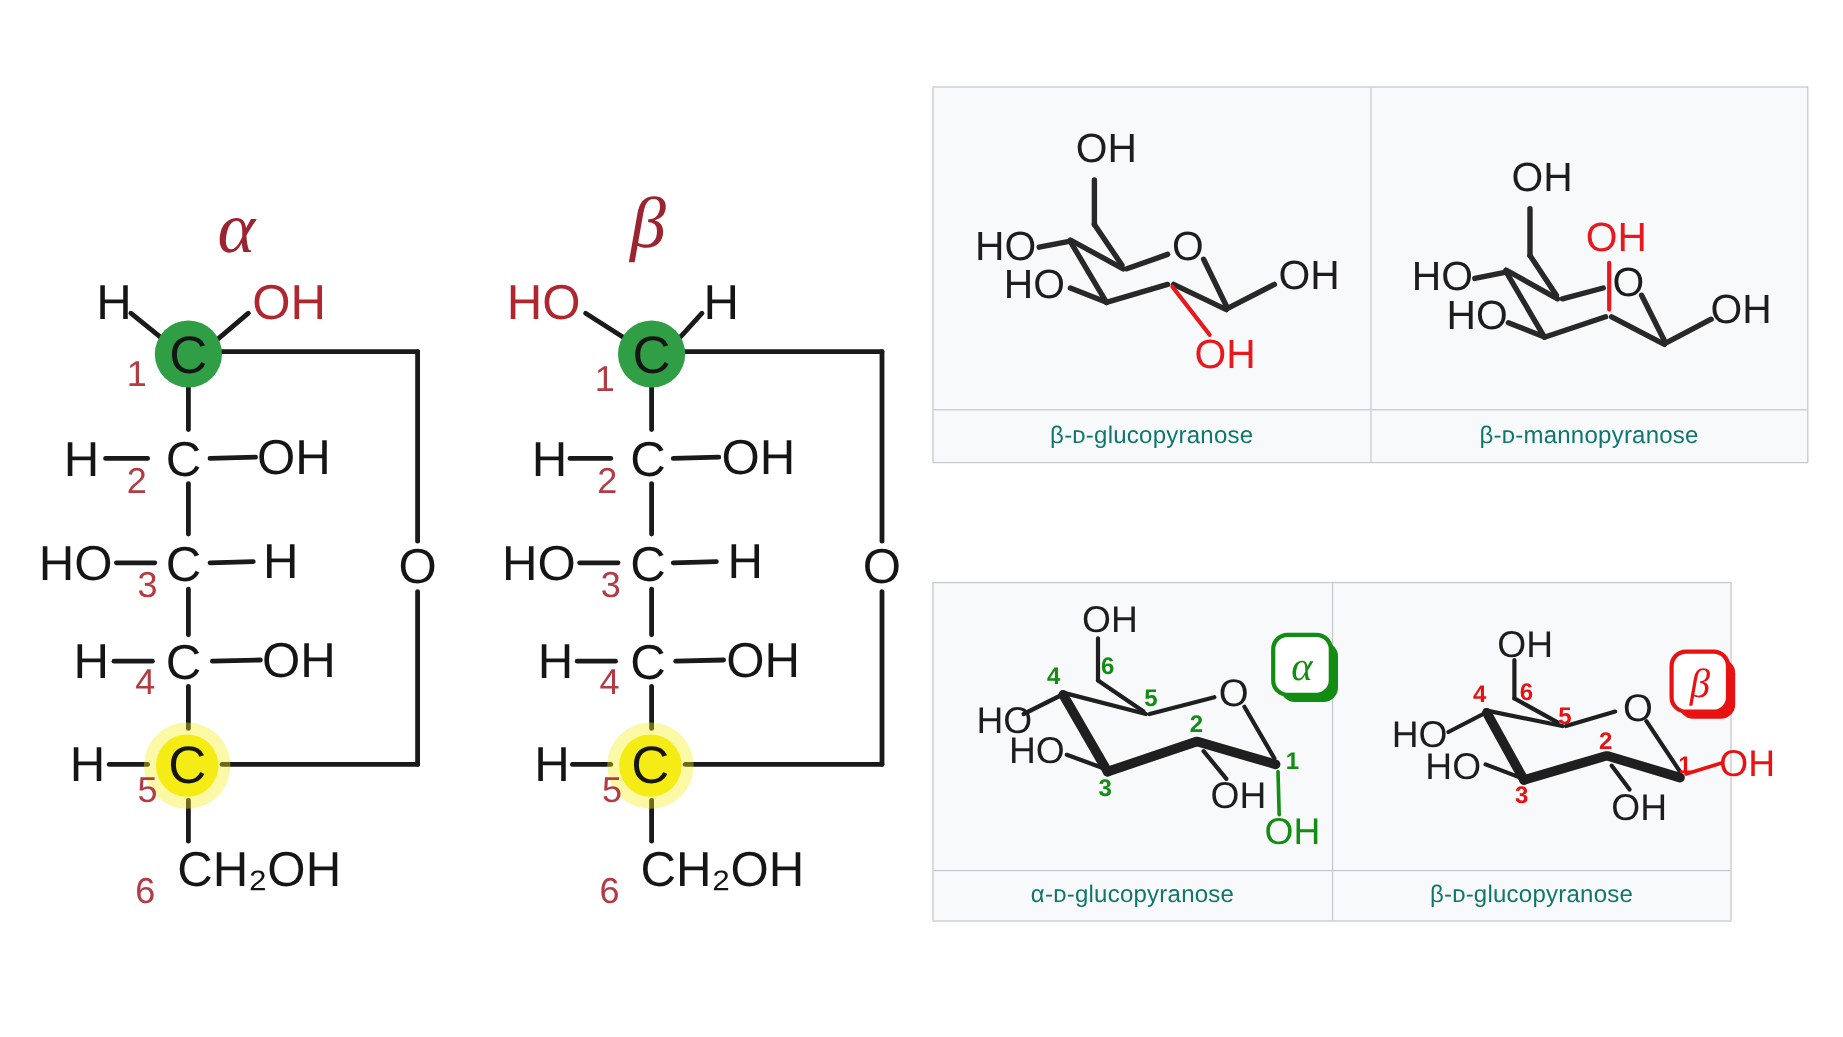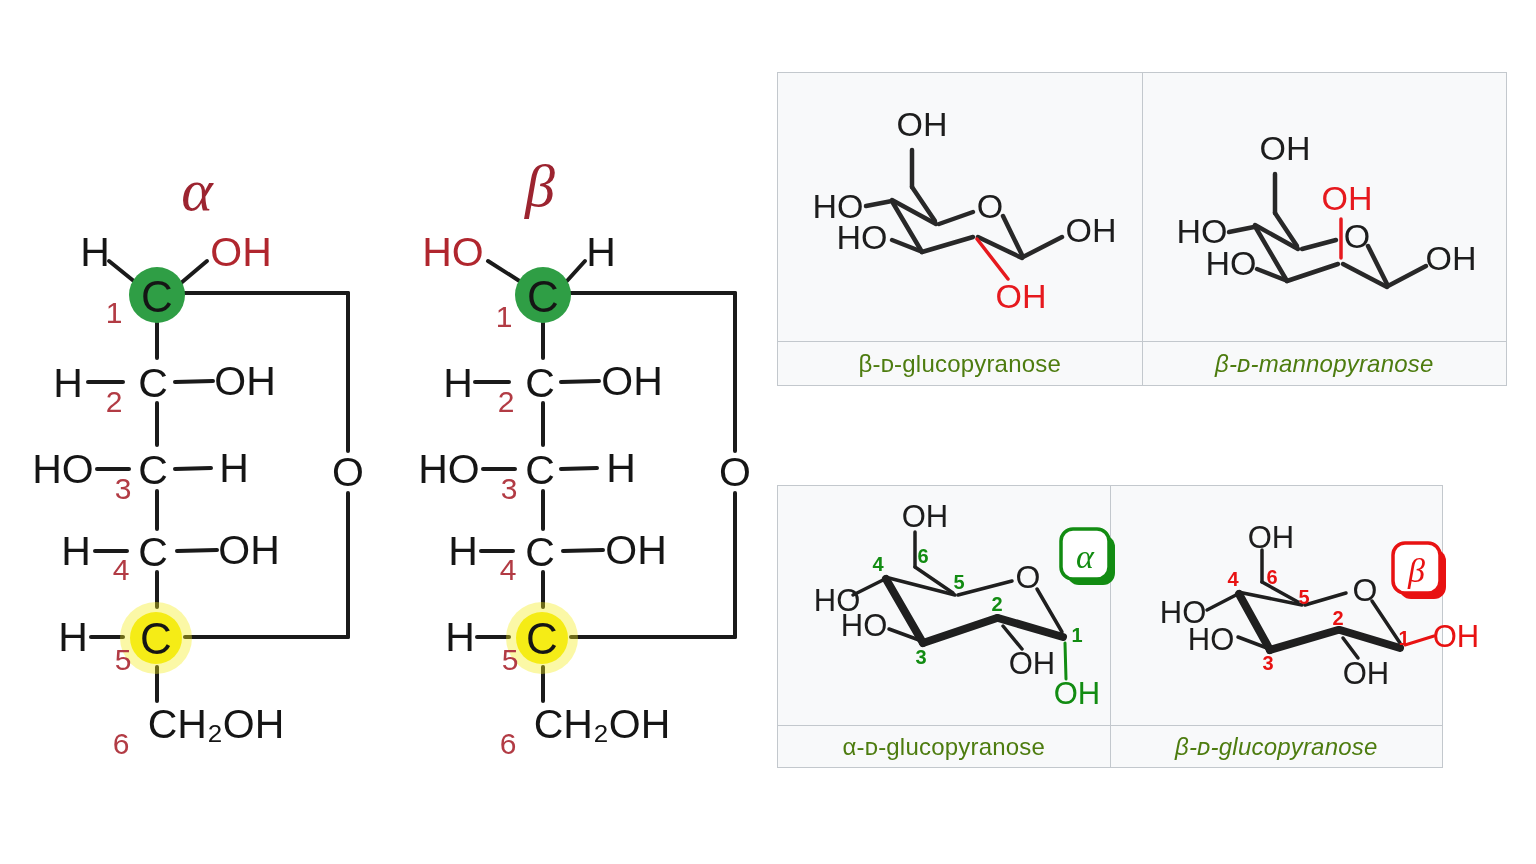--- a/index.html
+++ b/index.html
@@ -8,22 +8,22 @@
   .ptable{position:absolute;background:#f8f9fa;border:1px solid #c3c8cd;display:flex;flex-direction:column;box-sizing:border-box;}
   #t-top{left:777px;top:72px;width:730px;height:314px;}
   #t-bottom{left:777px;top:485px;width:666px;height:283px;}
   .cells{flex:1;display:flex;}
   .cell{flex:1;}
   .cell + .cell{border-left:1px solid #c3c8cd;}
   .labels{display:flex;border-top:1px solid #c3c8cd;}
   #t-top .labels{height:43px;}
   #t-bottom .labels{height:41px;}
   .caption{flex:1;display:flex;align-items:center;justify-content:center;
-           font-size:24px;color:#4d7c0f;letter-spacing:.2px;}
-  .caption + .caption{border-left:1px solid #c3c8cd;font-style:italic;}
+           font-size:20px;color:#0f766e;letter-spacing:.2px;}
+  .caption + .caption{border-left:1px solid #c3c8cd;}
   svg.mol-layer{position:absolute;left:0;top:0;width:1536px;height:864px;pointer-events:none;}
 </style>
 </head>
 <body>
 
 <div class="canvas">
 
   <div class="ptable" id="t-top">
     <div class="cells">
       <div class="cell"></div>

